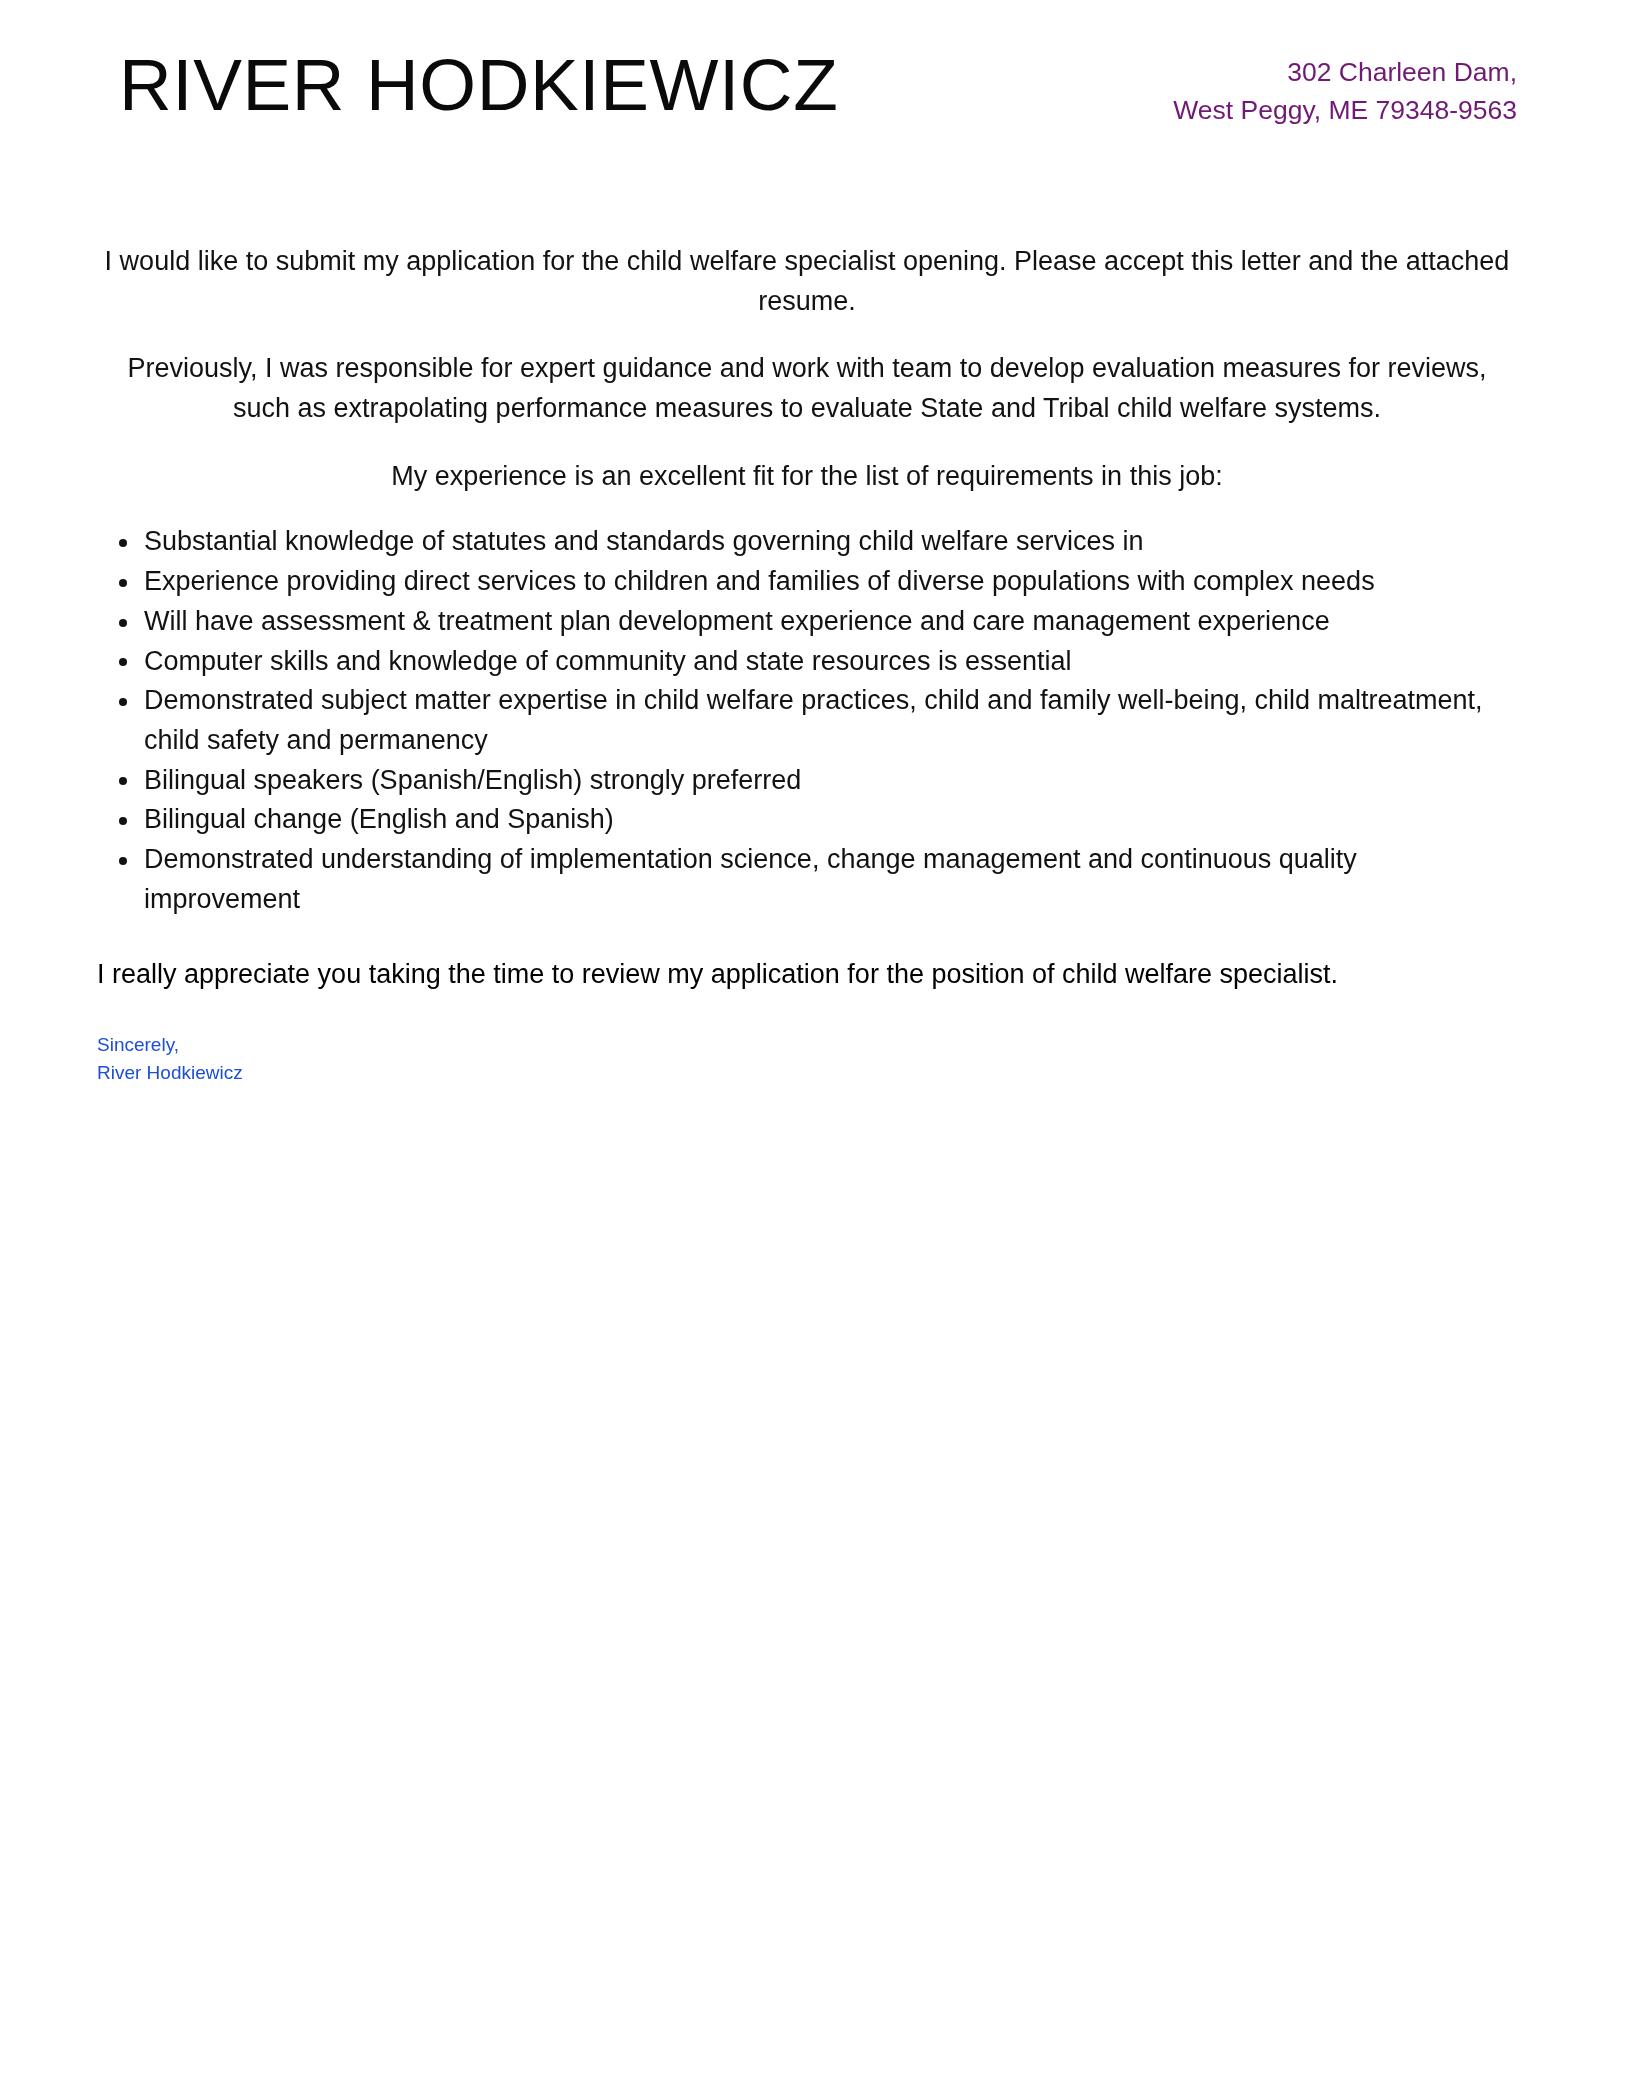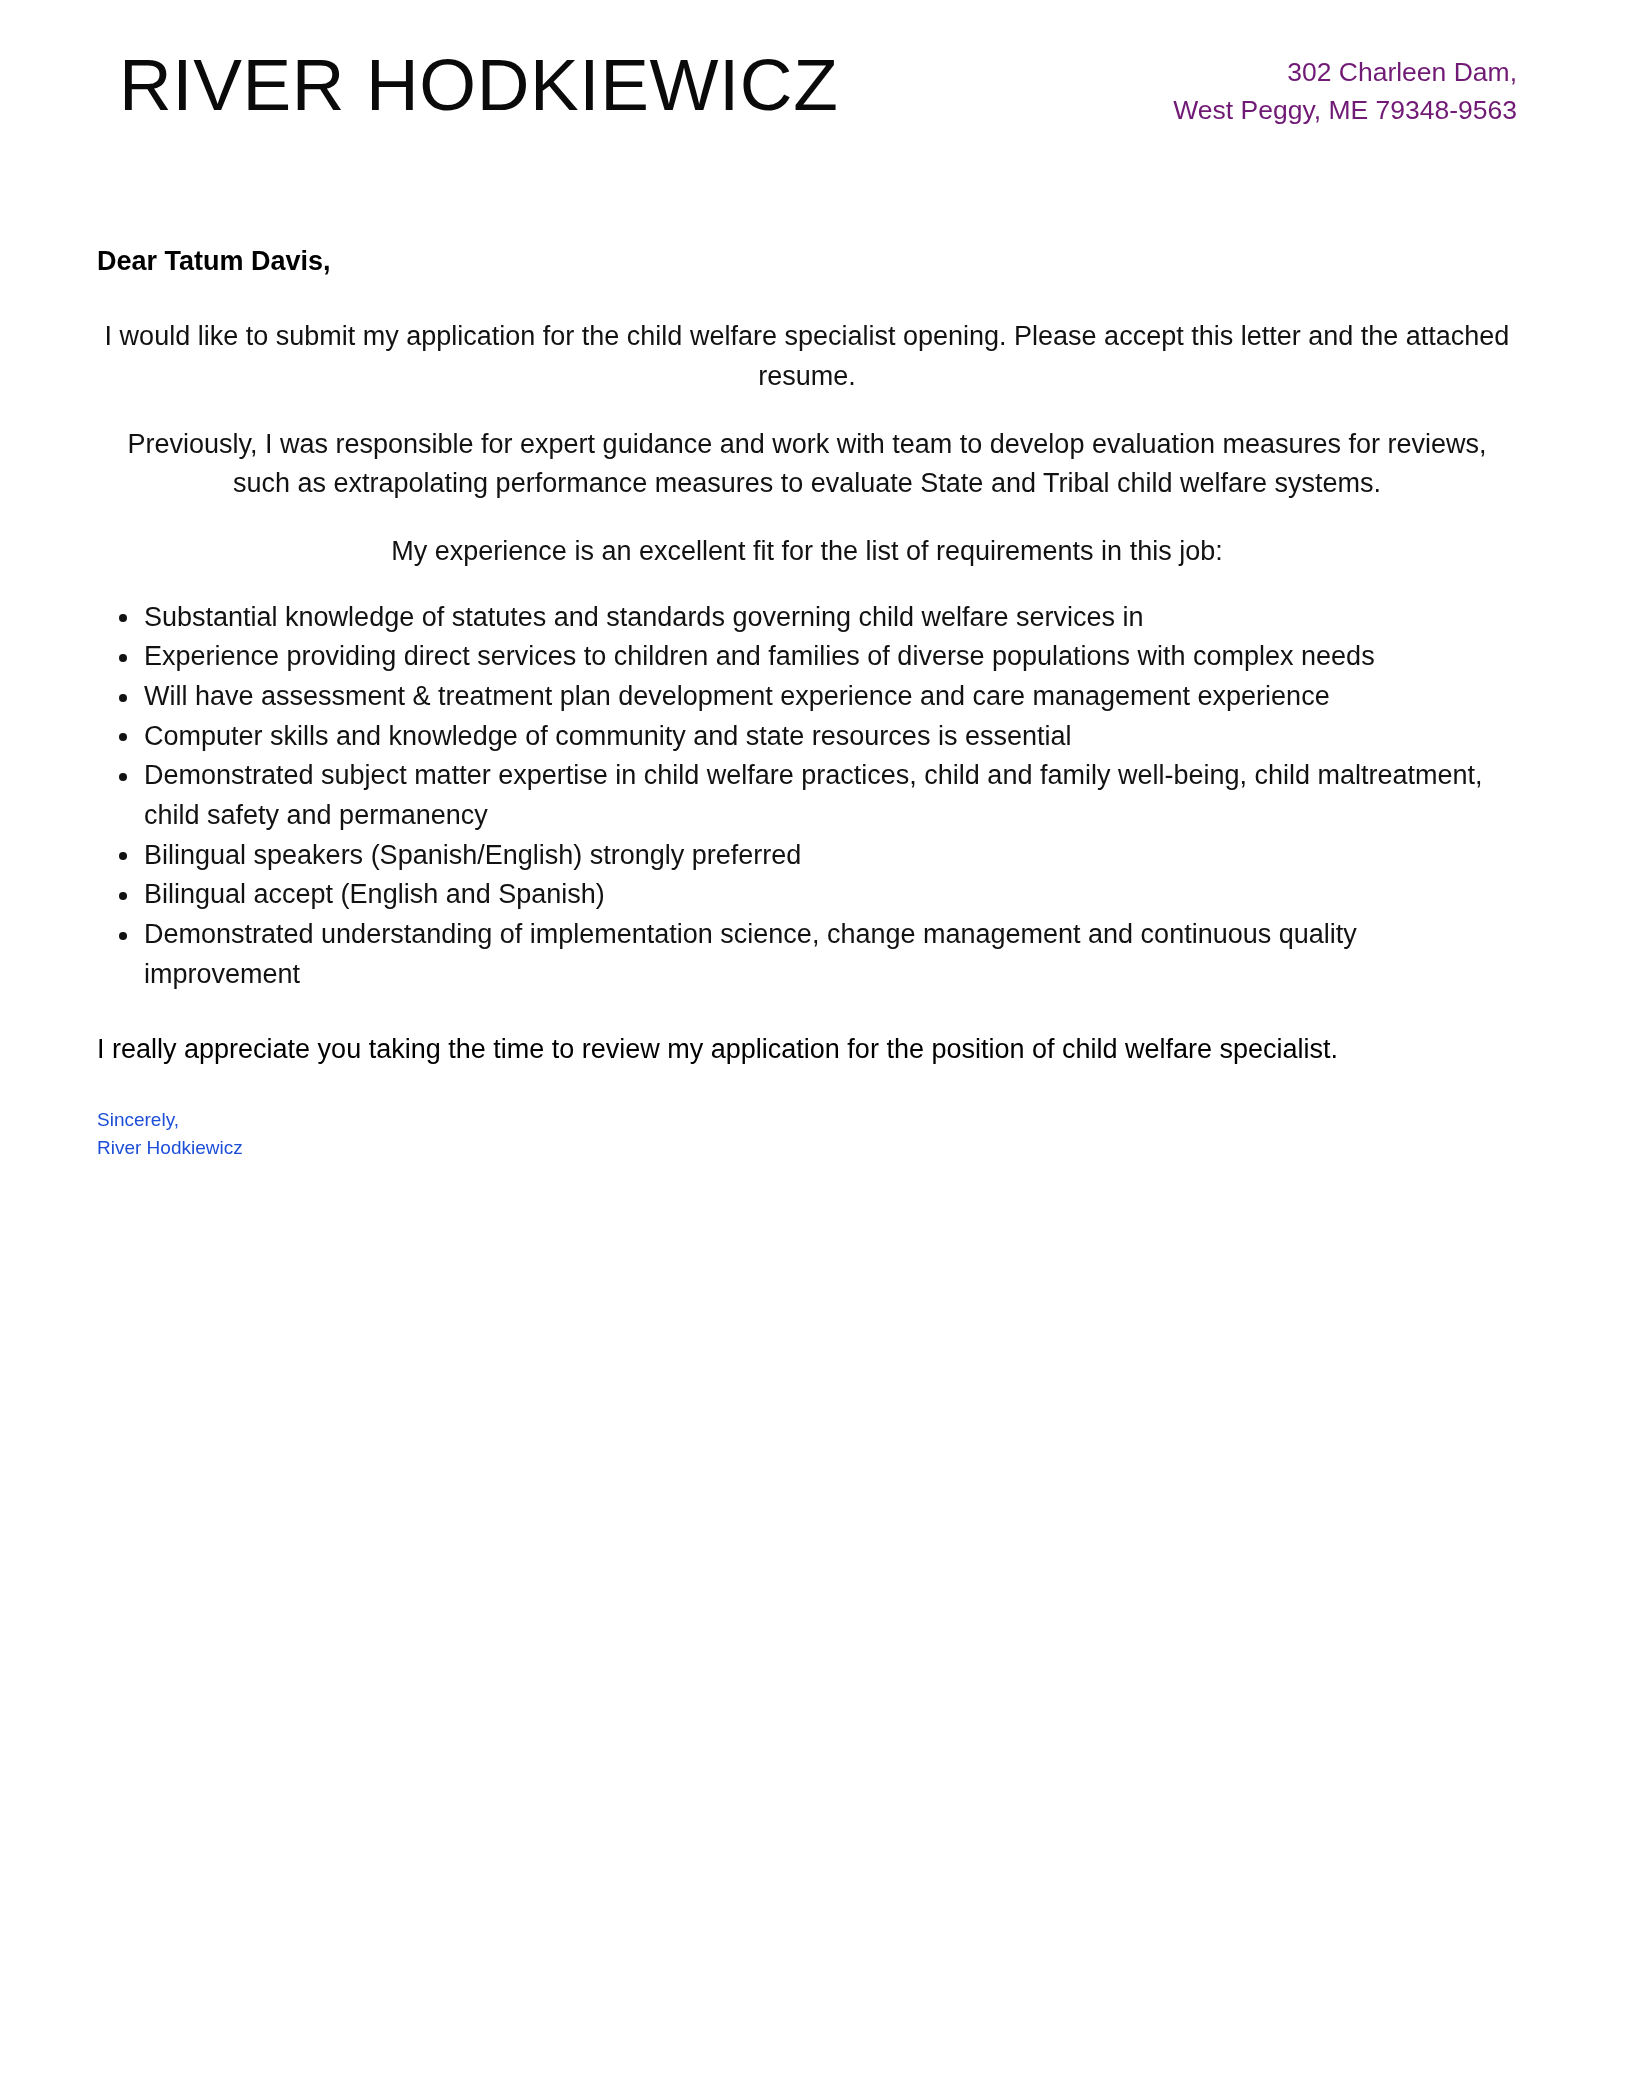--- a/index.html
+++ b/index.html
@@ -129,21 +129,20 @@
     <div class="header">
       <div class="header-name">RIVER HODKIEWICZ</div>
       <div class="header-address">
         <span class="addr-line">302 Charleen Dam,</span>
         <span class="addr-line">West Peggy, ME 79348-9563</span>
       </div>
     </div>
 
     <div class="body-block">
 
-      <p class="salutation">Dear Tatum Davis,</p>
 
       <p class="para">I would like to submit my application for the child welfare specialist opening. Please accept this letter and the attached resume.</p>
 
       <p class="para">Previously, I was responsible for expert guidance and work with team to develop evaluation measures for reviews, such as extrapolating performance measures to evaluate State and Tribal child welfare systems.</p>
 
       <p class="para tight">My experience is an excellent fit for the list of requirements in this job:</p>
 
       <ul class="req-list">
         <li>
           <span class="bullet-dot"></span>
@@ -164,21 +163,21 @@
         <li>
           <span class="bullet-dot"></span>
           <span>Demonstrated subject matter expertise in child welfare practices, child and family well-being, child maltreatment, child safety and permanency</span>
         </li>
         <li>
           <span class="bullet-dot"></span>
           <span>Bilingual speakers (Spanish/English) strongly preferred</span>
         </li>
         <li>
           <span class="bullet-dot"></span>
-          <span>Bilingual accept (English and Spanish)</span>
+          <span>Bilingual change (English and Spanish)</span>
         </li>
         <li>
           <span class="bullet-dot"></span>
           <span>Demonstrated understanding of implementation science, change management and continuous quality improvement</span>
         </li>
       </ul>
 
       <p class="closing-bold">I really appreciate you taking the time to review my application for the position of child welfare specialist.</p>
 
       <p class="signoff">

